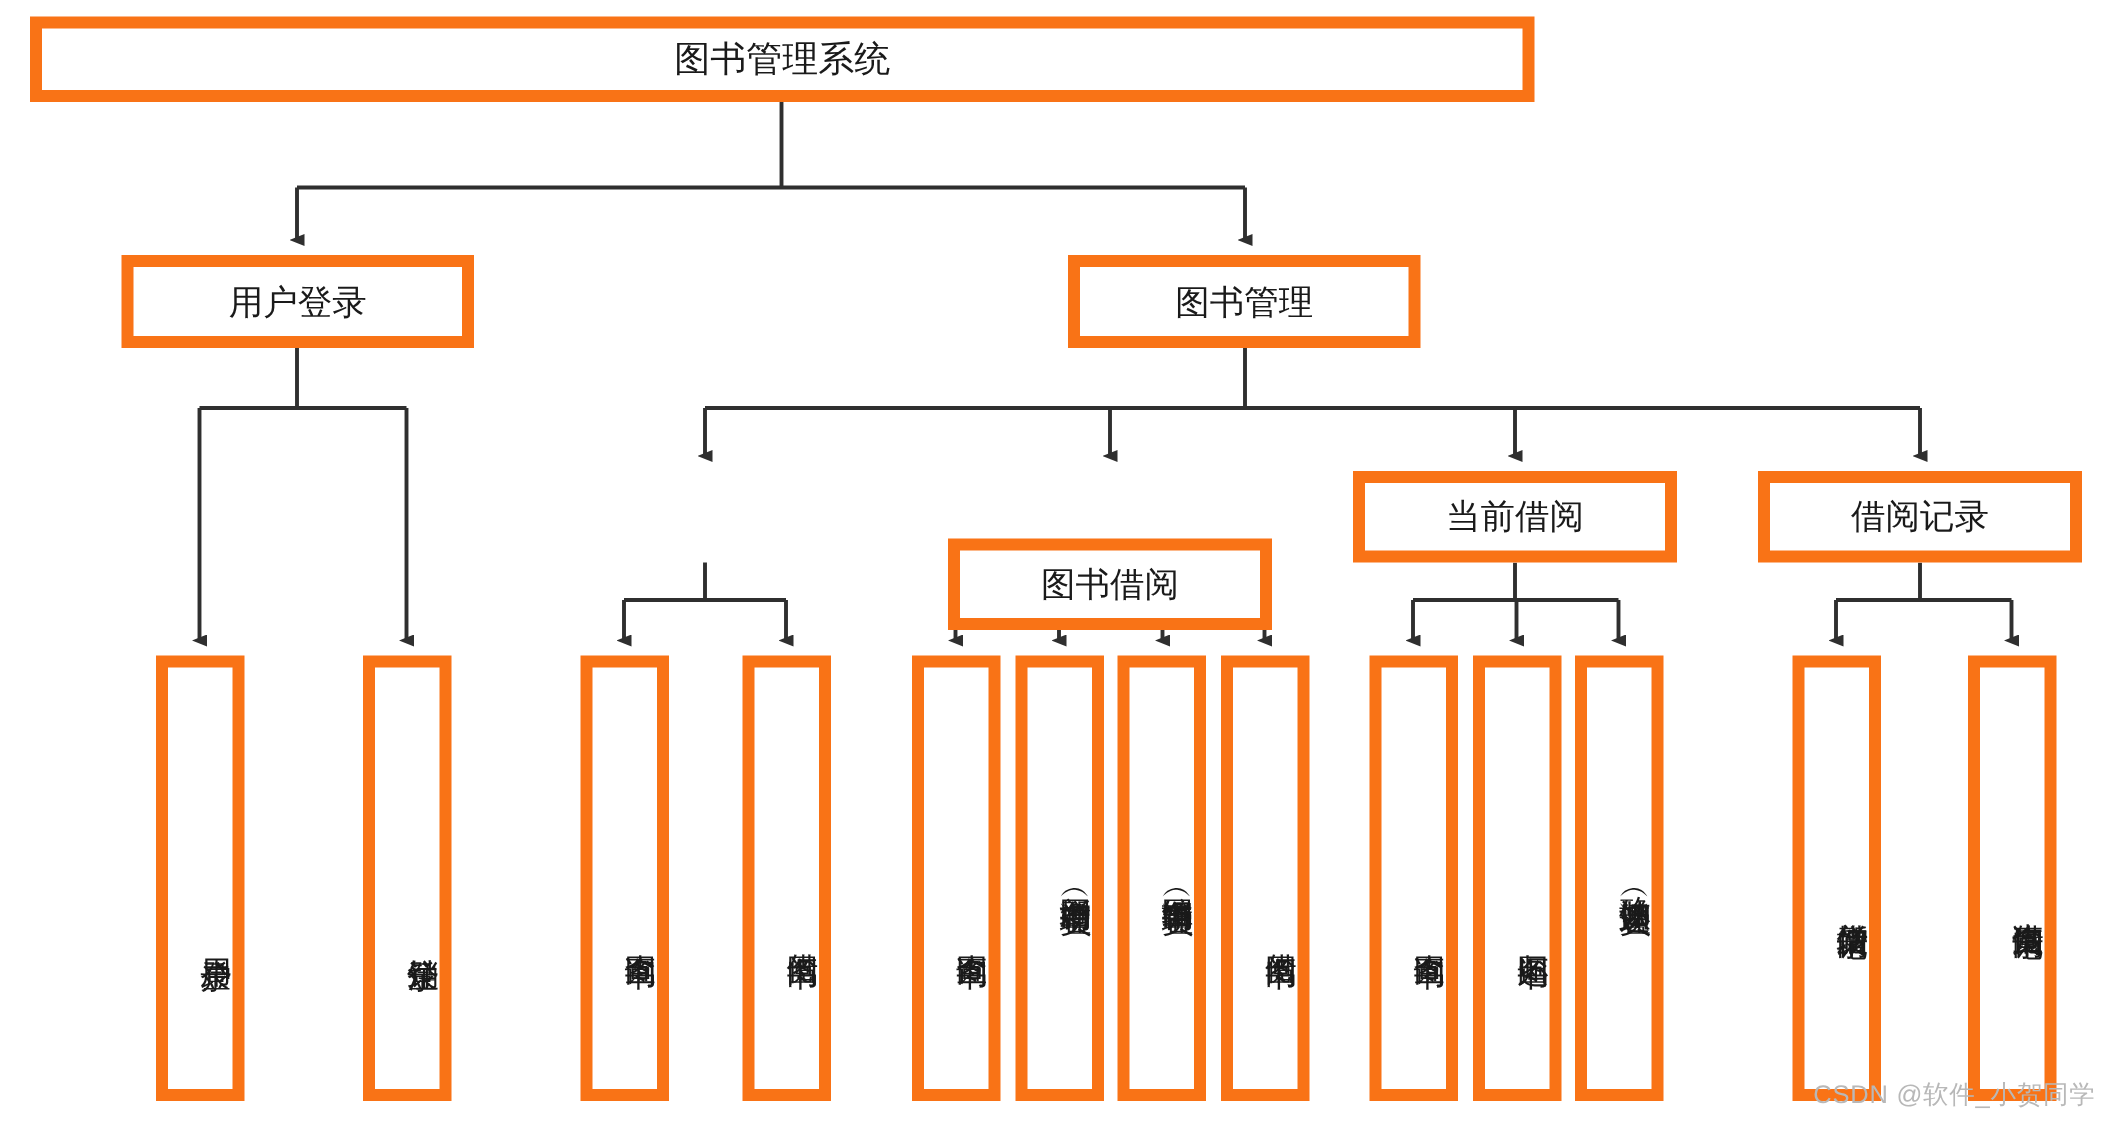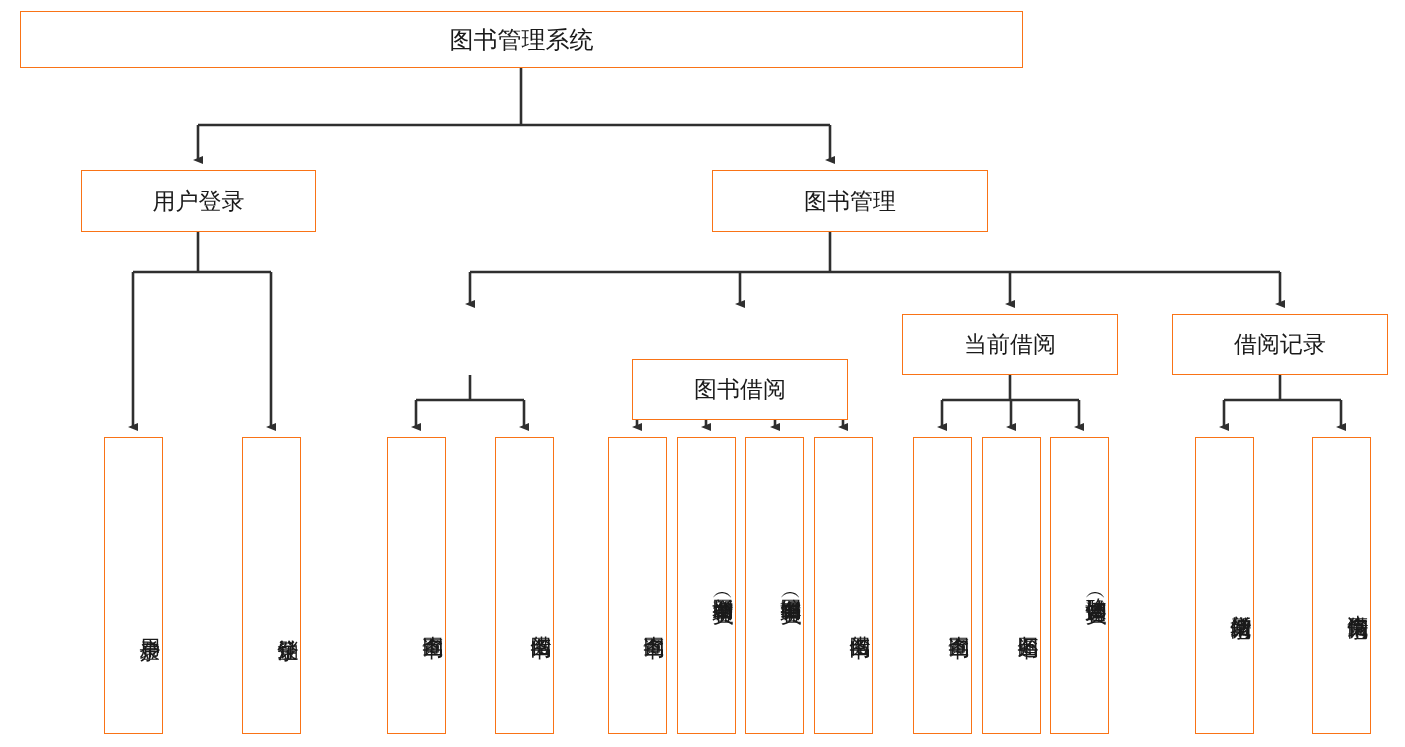--- a/index.html
+++ b/index.html
@@ -13,21 +13,21 @@
   #canvas {
     position: relative;
     width: 1405px;
     height: 747px;
     background: #ffffff;
     overflow: hidden;
   }
   .node {
     position: absolute;
     box-sizing: border-box;
-    border: 1px solid #f97316;
+    border: 8px solid #f97316;
     background: #ffffff;
     display: flex;
     align-items: center;
     justify-content: center;
     color: #1a1a1a;
     line-height: 1.14;
   }
   .node.h {
     font-size: 23px;
   }
@@ -119,21 +119,21 @@
     </g>
   </svg>
 
   <div class="node root" style="left:20px; top:11px; width:1003px; height:57px;">
     <span>图书管理系统</span>
   </div>
 
   <div class="node h" style="left:81px; top:170px; width:235px; height:62px;">
     <span>用户登录</span>
   </div>
-  <div class="node h" style="left:712px; top:170px; width:276px; height:62px;">
+  <div class="node h" style="left:712px; top:170px; width:235px; height:62px;">
     <span>图书管理</span>
   </div>
 
   <div class="node h" style="left:632px; top:314px; width:216px; height:61px;margin-top:45px;">
     <span>图书借阅</span>
   </div>
   <div class="node h" style="left:1172px; top:314px; width:216px; height:61px;">
     <span>借阅记录</span>
   </div>
   <div class="node h" style="left:902px; top:314px; width:216px; height:61px;">
@@ -177,14 +177,15 @@
     <span>确认归还（管理员）</span>
   </div>
 
   <div class="node v" style="left:1195px; top:437px; width:59px; height:297px; padding-top:36px;">
     <span>新增借阅记录</span>
   </div>
   <div class="node v" style="left:1312px; top:437px; width:59px; height:297px; padding-top:36px;">
     <span>查询借阅记录</span>
   </div>
 
+  <div class="watermark">CSDN @软件_小贺同学</div>
 
 </div>
 
 </body></html>

